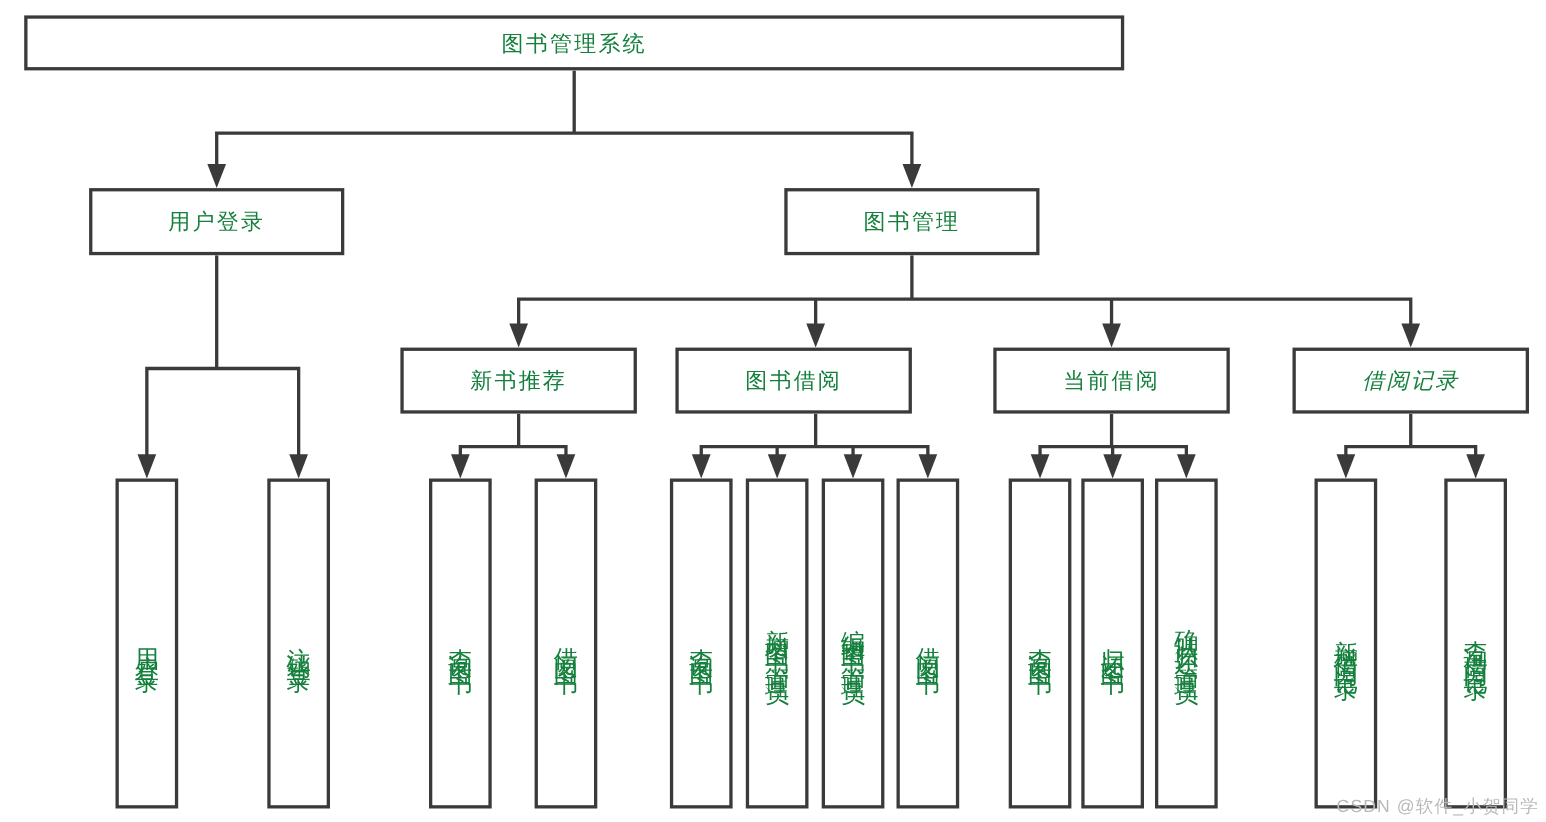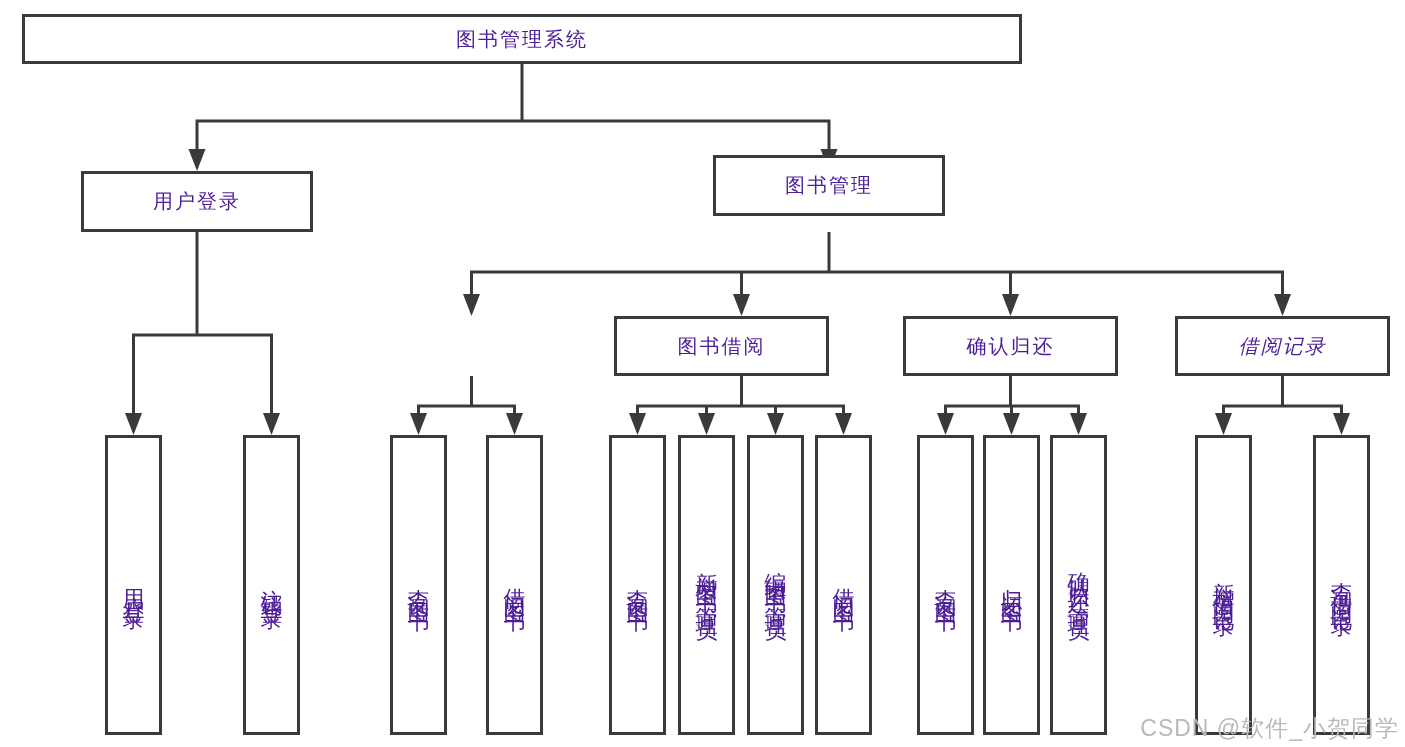--- a/index.html
+++ b/index.html
@@ -29,21 +29,21 @@
   }
   .connectors polygon {
     fill: #3a3a3a;
     stroke: none;
   }
   .box {
     position: absolute;
     box-sizing: border-box;
     border: 3px solid #3a3a3a;
     background: #ffffff;
-    color: #4c1d95;
+    color: #15803d;
     display: flex;
     align-items: center;
     justify-content: center;
     z-index: 2;
   }
   .h-box {
     font-size: 20px;
     letter-spacing: 2px;
     white-space: nowrap;
   }
@@ -53,21 +53,21 @@
     top: 435px;
     writing-mode: vertical-rl;
     text-orientation: mixed;
     font-size: 22px;
     letter-spacing: 7px;
     line-height: 1;
     white-space: nowrap;
   }
   .root-box   { left: 22px;  top: 14px;  width: 1000px; height: 50px; }
   .l2-login   { left: 81px;  top: 171px; width: 232px;  height: 61px; }
-  .l2-mgmt    { left: 713px; top: 155px; width: 232px;  height: 61px; }
+  .l2-mgmt    { left: 713px; top: 171px; width: 232px;  height: 61px; }
   .l3 { top: 316px; width: 215px; height: 60px; }
   .l3-rec     { left: 364px; }
   .l3-borrow  { left: 614px; }
   .l3-current { left: 903px; }
   .l3-records { left: 1175px; font-style: italic; }
   .lf-1a { left: 105px; }
   .lf-1b { left: 243px; }
   .lf-2a { left: 390px; }
   .lf-2b { left: 486px; }
   .lf-3a { left: 609px; }
@@ -76,21 +76,21 @@
   .lf-3d { left: 815px; }
   .lf-4a { left: 917px; }
   .lf-4b { left: 983px; }
   .lf-4c { left: 1050px; }
   .lf-5a { left: 1195px; }
   .lf-5b { left: 1313px; }
   .watermark {
     position: absolute;
     right: 6px;
     bottom: 3px;
-    font-size: 23px;
+    font-size: 16px;
     color: #b9b9b9;
     letter-spacing: 1px;
     z-index: 3;
     white-space: nowrap;
   }
 </style>
 </head>
 <body>
 
 <div class="canvas">
@@ -136,22 +136,23 @@
       <polygon points="1215,413 1232,413 1223.5,435"></polygon>
       <polygon points="1333,413 1350,413 1341.5,435"></polygon>
     </g>
   </svg>
 
   <div class="box h-box root-box">图书管理系统</div>
 
   <div class="box h-box l2-login">用户登录</div>
   <div class="box h-box l2-mgmt">图书管理</div>
 
+  <div class="box h-box l3 l3-rec">新书推荐</div>
   <div class="box h-box l3 l3-borrow">图书借阅</div>
-  <div class="box h-box l3 l3-current">确认归还</div>
+  <div class="box h-box l3 l3-current">当前借阅</div>
   <div class="box h-box l3 l3-records">借阅记录</div>
 
   <div class="box v-box lf-1a">用户登录</div>
   <div class="box v-box lf-1b">注销登录</div>
 
   <div class="box v-box lf-2a">查询图书</div>
   <div class="box v-box lf-2b">借阅图书</div>
 
   <div class="box v-box lf-3a">查询图书</div>
   <div class="box v-box lf-3b">新增图书（管理员）</div>

